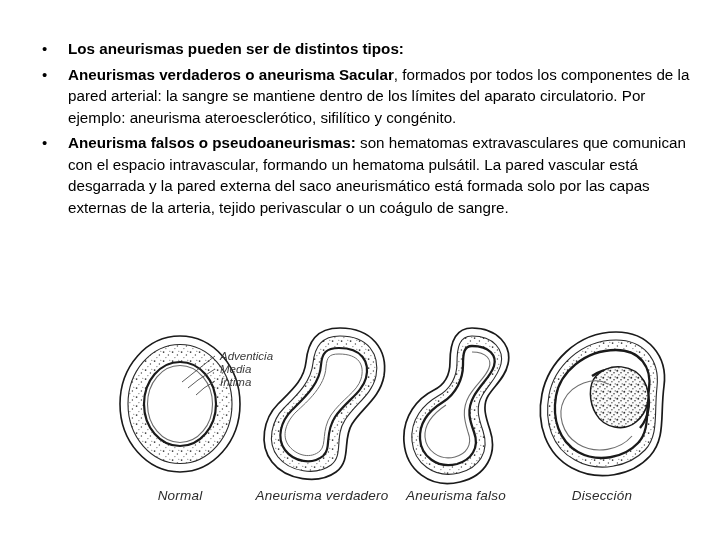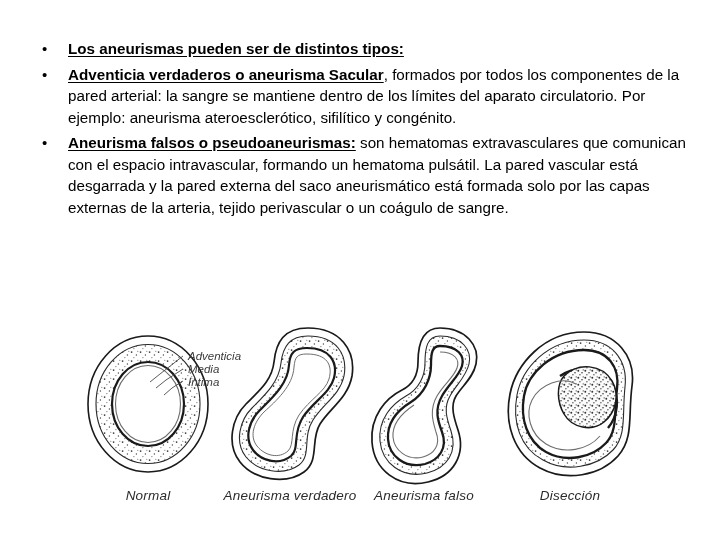--- a/index.html
+++ b/index.html
@@ -45,31 +45,31 @@
   .bullet-dot {
     position: absolute;
     left: 6px;
     top: 0;
     font-size: 15px;
     line-height: 1.42;
     color: #000;
   }
   .lead {
     font-weight: bold;
-    text-decoration: underline;
     text-underline-offset: 2px;
   }
 
   
   #figures {
     position: absolute;
     left: 0;
     top: 318px;
     width: 720px;
     height: 212px;
+    padding-left: 32px;
   }
   #figures svg { display: block; }
 
   .fig-caption {
     fill: #2b2b2b;
     font-family: "Liberation Sans", sans-serif;
     font-size: 13.5px;
     font-style: italic;
     letter-spacing: 0.2px;
   }
@@ -85,21 +85,21 @@
 
 <div id="slide">
 
   <ul class="bullet-list">
 
     <li class="bullet-item">
       <span class="bullet-dot">•</span><span class="lead">Los aneurismas pueden ser de distintos tipos:</span><span></span>
     </li>
 
     <li class="bullet-item">
-      <span class="bullet-dot">•</span><span class="lead">Adventicia verdaderos o aneurisma Sacular</span><span>, formados por todos los componentes de la pared arterial: la sangre se mantiene dentro de los límites del aparato circulatorio. Por ejemplo: aneurisma ateroesclerótico, sifilítico y congénito.</span>
+      <span class="bullet-dot">•</span><span class="lead">Aneurismas verdaderos o aneurisma Sacular</span><span>, formados por todos los componentes de la pared arterial: la sangre se mantiene dentro de los límites del aparato circulatorio. Por ejemplo: aneurisma ateroesclerótico, sifilítico y congénito.</span>
     </li>
 
     <li class="bullet-item">
       <span class="bullet-dot">•</span><span class="lead">Aneurisma falsos o pseudoaneurismas:</span><span> son hematomas extravasculares que comunican con el espacio intravascular, formando un hematoma pulsátil. La pared vascular está desgarrada y la pared externa del saco aneurismático está formada solo por las capas externas de la arteria, tejido perivascular o un coágulo de sangre.</span>
     </li>
 
   </ul>
 
   <div id="figures">
     <svg width="720" height="212" viewBox="0 0 720 212" xmlns="http://www.w3.org/2000/svg">

